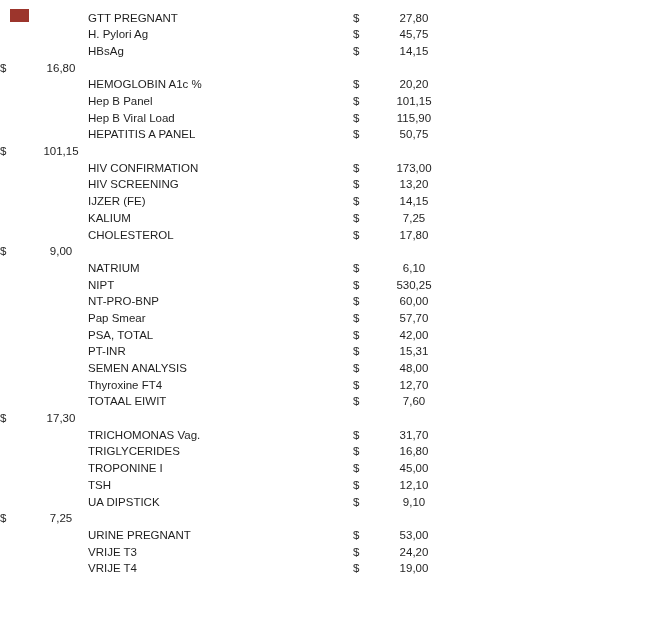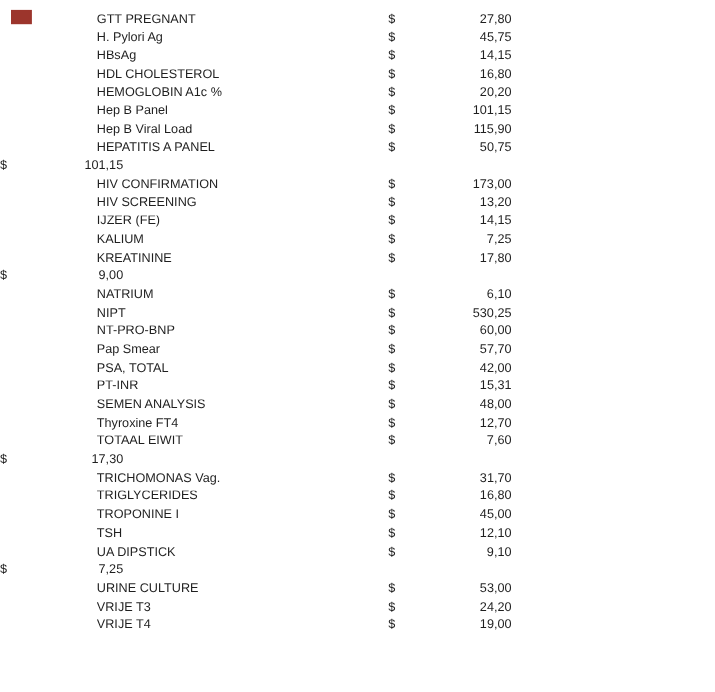--- a/index.html
+++ b/index.html
@@ -40,21 +40,21 @@
   .cell.name {
     margin-left: 88px;
     width: 265px;
     overflow: hidden;
   }
   .cell.currency {
     width: 10px;
   }
   .cell.price {
     width: 102px;
-    text-align: right;
+    text-align: center;
   }
 </style>
 </head>
 <body>
 
 <div class="page" style="background: rgb(255, 255, 255);">
   <div class="red-marker" style="background: rgb(156, 53, 44);"></div>
   <div class="price-table" id="rows-container" style="color: rgb(31, 31, 31);">
   <div class="row">
     <span class="cell name">GTT PREGNANT</span>
@@ -68,21 +68,20 @@
     <span class="cell price">45,75</span>
   </div>
 
   <div class="row">
     <span class="cell name">HBsAg</span>
     <span class="cell currency">$</span>
     <span class="cell price">14,15</span>
   </div>
 
   <div class="row">
-    <span class="cell name">HDL CHOLESTEROL</span>
     <span class="cell currency">$</span>
     <span class="cell price">16,80</span>
   </div>
 
   <div class="row">
     <span class="cell name">HEMOGLOBIN A1c %</span>
     <span class="cell currency">$</span>
     <span class="cell price">20,20</span>
   </div>
 
@@ -127,21 +126,21 @@
     <span class="cell price">14,15</span>
   </div>
 
   <div class="row">
     <span class="cell name">KALIUM</span>
     <span class="cell currency">$</span>
     <span class="cell price">7,25</span>
   </div>
 
   <div class="row">
-    <span class="cell name">KREATININE</span>
+    <span class="cell name">CHOLESTEROL</span>
     <span class="cell currency">$</span>
     <span class="cell price">17,80</span>
   </div>
 
   <div class="row">
     <span class="cell currency">$</span>
     <span class="cell price">9,00</span>
   </div>
 
   <div class="row">
@@ -232,21 +231,21 @@
     <span class="cell currency">$</span>
     <span class="cell price">9,10</span>
   </div>
 
   <div class="row">
     <span class="cell currency">$</span>
     <span class="cell price">7,25</span>
   </div>
 
   <div class="row">
-    <span class="cell name">URINE CULTURE</span>
+    <span class="cell name">URINE PREGNANT</span>
     <span class="cell currency">$</span>
     <span class="cell price">53,00</span>
   </div>
 
   <div class="row">
     <span class="cell name">VRIJE T3</span>
     <span class="cell currency">$</span>
     <span class="cell price">24,20</span>
   </div>
 

